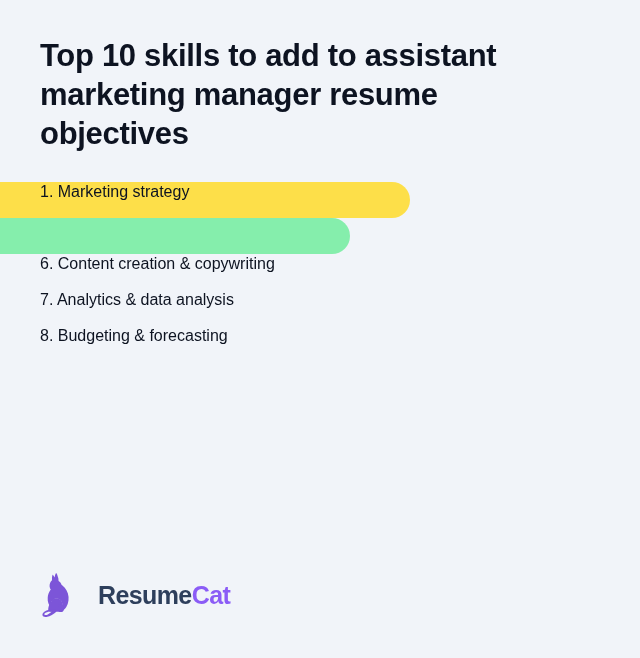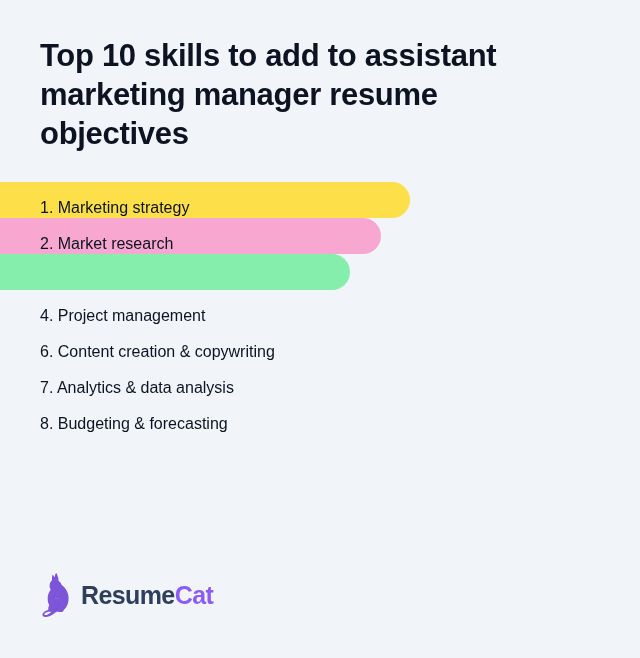--- a/index.html
+++ b/index.html
@@ -44,21 +44,21 @@
     width: 640px;
     margin: 0;
     padding: 0;
     list-style: none;
   }
 
   .skill-item {
     position: relative;
     height: 36px;
     display: flex;
-    align-items: flex-end;
+    align-items: flex-start;
     box-sizing: border-box;
   }
 
   .skill-bar {
     position: absolute;
     left: 0;
     top: 0;
     height: 36px;
     border-top-right-radius: 18px;
     border-bottom-right-radius: 18px;
@@ -83,20 +83,21 @@
   }
 
   
   .logo {
     position: absolute;
     left: 41px;
     top: 572px;
     display: flex;
     align-items: center;
     height: 46px;
+    gap: 17px;
   }
 
   .logo-mark {
     width: 34px;
     height: 44px;
     flex: 0 0 auto;
     display: block;
   }
 
   .logo-text {
@@ -118,28 +119,21 @@
 <div class="canvas">
 
   <h1 class="title">Top 10 skills to add to assistant marketing manager resume objectives</h1>
 
   <ul class="skills-list">
       <li class="skill-item highlighted">
         <span class="skill-bar" style="width: 410px; background: rgb(253, 223, 73);"></span>
         <span class="skill-label">1. Marketing strategy</span>
       </li>
       <li class="skill-item highlighted">
-        <span class="skill-bar" style="width: 381px; background: rgb(248, 168, 208);"></span>
-        <span class="skill-label">2. Market research</span>
-      </li>
-      <li class="skill-item highlighted">
         <span class="skill-bar" style="width: 350px; background: rgb(133, 238, 172);"></span>
-      </li>
-      <li class="skill-item">
-        <span class="skill-label">4. Project management</span>
       </li>
       <li class="skill-item">
         <span class="skill-label">6. Content creation &amp; copywriting</span>
       </li>
       <li class="skill-item">
         <span class="skill-label">7. Analytics &amp; data analysis</span>
       </li>
       <li class="skill-item">
         <span class="skill-label">8. Budgeting &amp; forecasting</span>
       </li>

